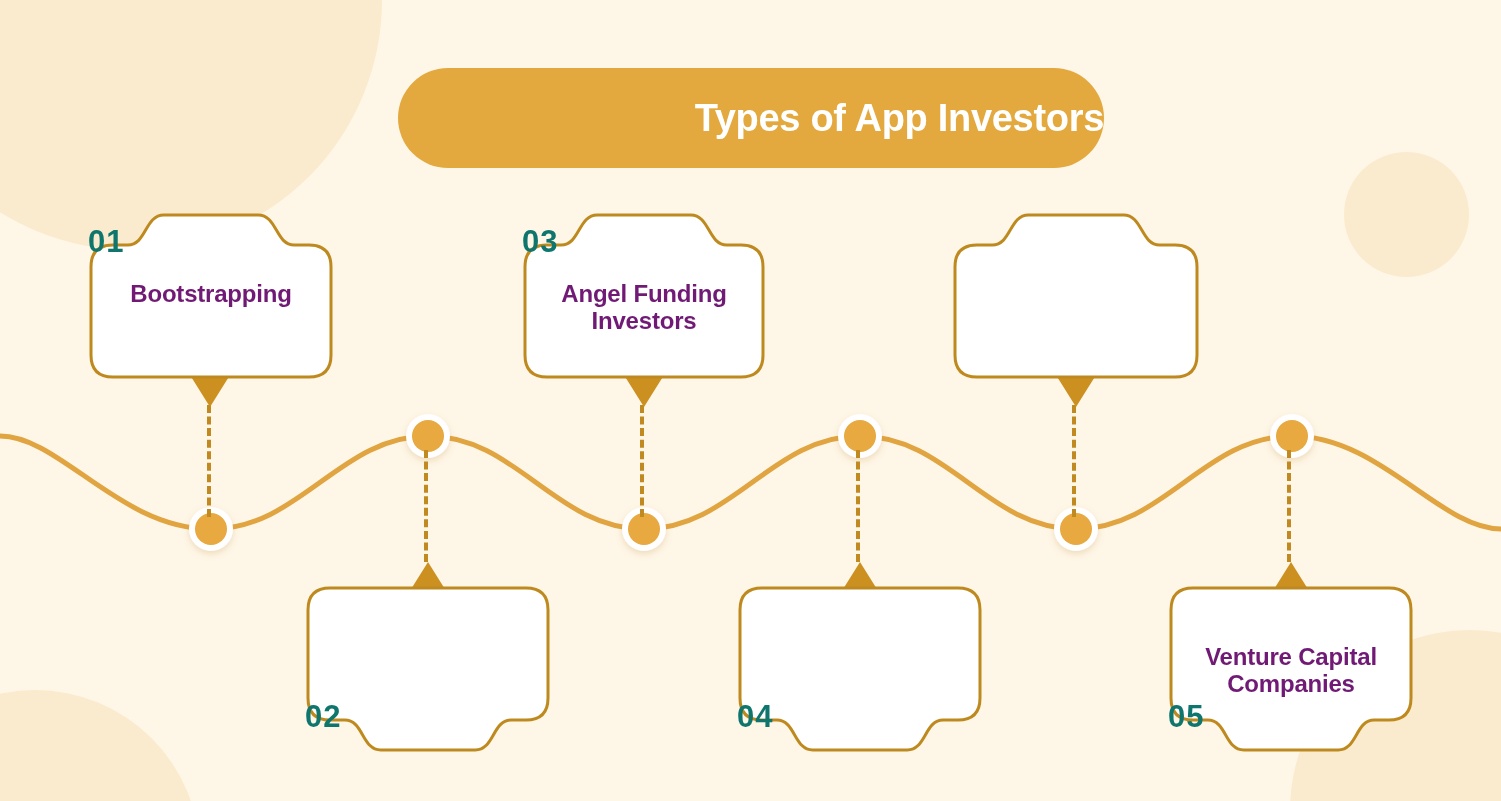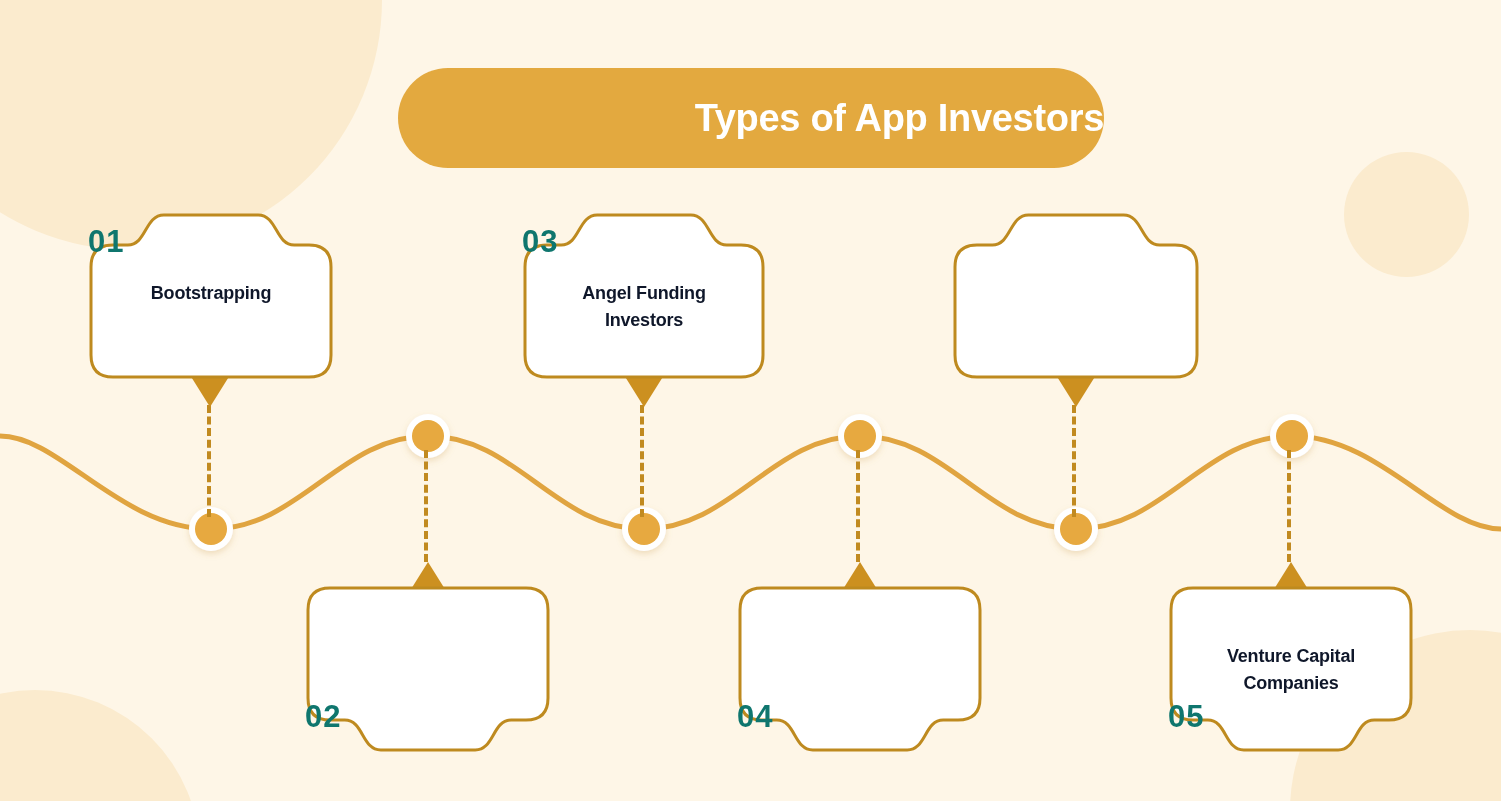--- a/index.html
+++ b/index.html
@@ -50,21 +50,21 @@
   .card { position:absolute; }
   .card .card-shape { position:absolute; inset:0; width:100%; height:100%; overflow:visible; }
   .card .card-num {
     position:absolute; left:0; right:0; text-align:left;
     font-size:31px; font-weight:bold; color:#0f766e; letter-spacing:1px;
   }
   .card.top .card-num { top:12px; }
   .card.bottom .card-num { bottom:18px; }
   .card .card-label {
     position:absolute; left:0; right:0; text-align:center;
-    font-size:18px; font-weight:bold; color:#0f172a;
+    font-size:24px; font-weight:bold; color:#701a75;
     line-height:27px; letter-spacing:-0.2px;
     padding:0 16px; white-space:pre-line;
   }
   .card.top .card-label    { top:68px; }
   .card.bottom .card-label { top:58px; }
 </style>
 </head>
 <body>
 
 <div id="stage">

